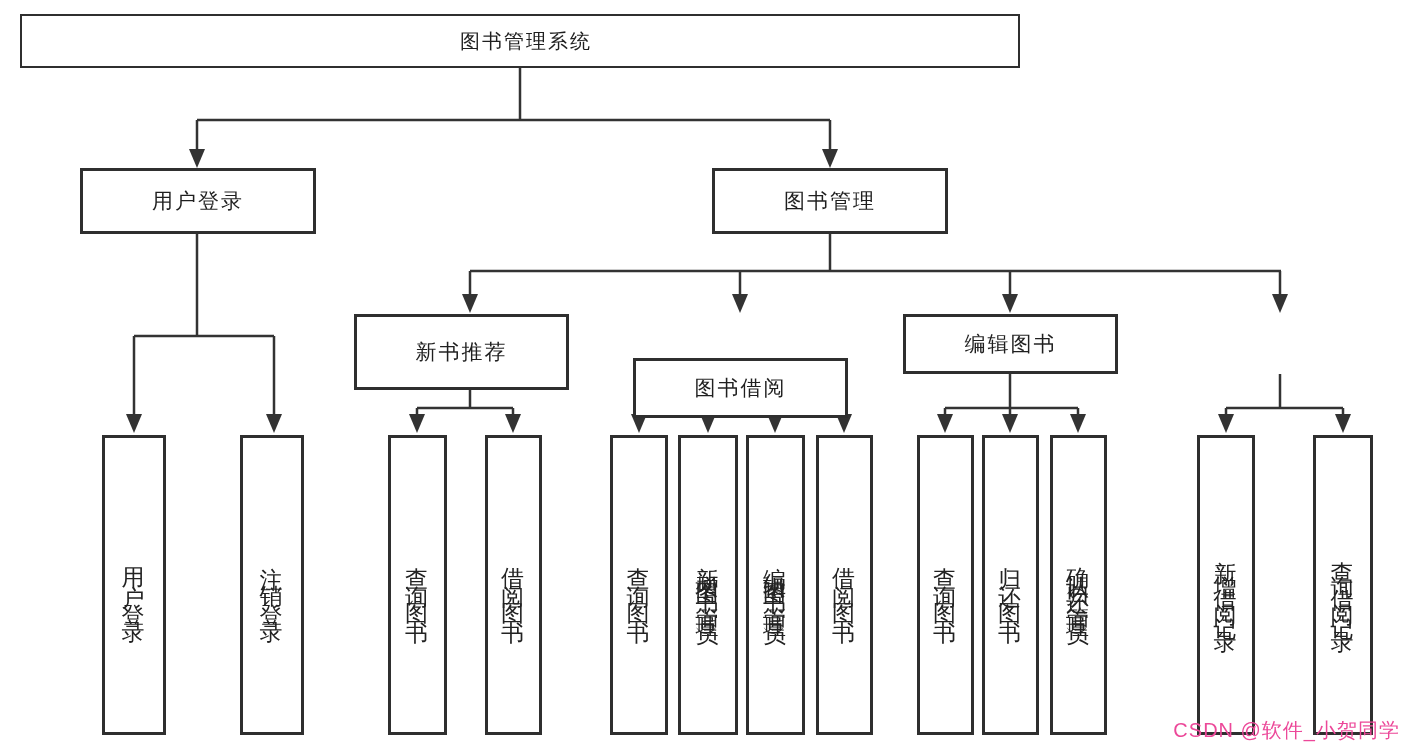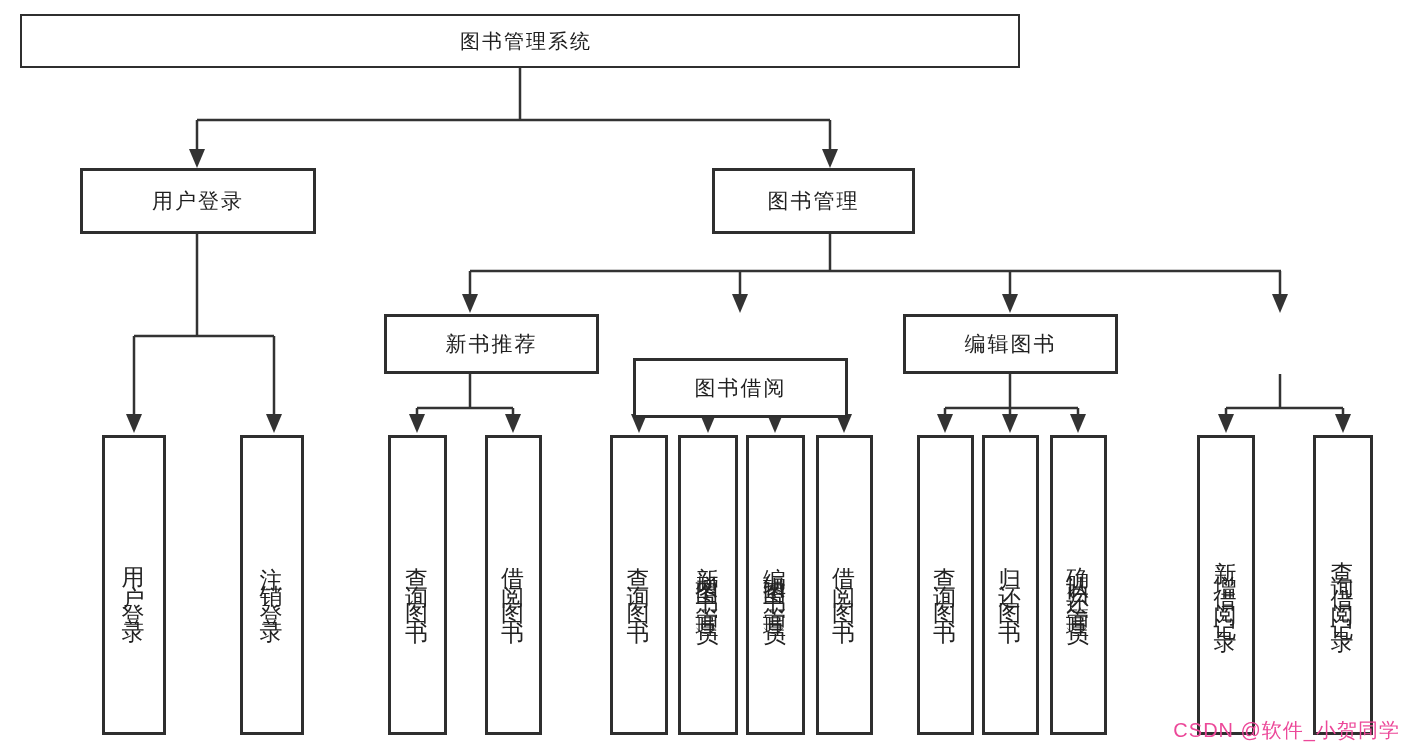--- a/index.html
+++ b/index.html
@@ -133,25 +133,25 @@
     </g>
   </svg>
 
   <div class="box root" style="left:20px; top:14px; width:1000px; height:54px;">
     <span class="h-label">图书管理系统</span>
   </div>
 
   <div class="box" style="left:80px; top:168px; width:236px; height:66px;">
     <span class="h-label">用户登录</span>
   </div>
-  <div class="box" style="left:712px; top:168px; width:203px; height:66px;">
+  <div class="box" style="left:712px; top:168px; width:236px; height:66px;">
     <span class="h-label">图书管理</span>
   </div>
 
-  <div class="box" style="left:384px; top:314px; width:215px; height:60px;">
+  <div class="box" style="left:354px; top:314px; width:215px; height:76px;">
     <span class="h-label">新书推荐</span>
   </div>
   <div class="box" style="left:633px; top:314px; width:215px; height:60px;margin-top:44px;">
     <span class="h-label">图书借阅</span>
   </div>
   <div class="box" style="left:903px; top:314px; width:215px; height:60px;">
     <span class="h-label">编辑图书</span>
   </div>
 
   <div class="box leaf" style="left:102px; top:435px; width:64px; height:300px;">

